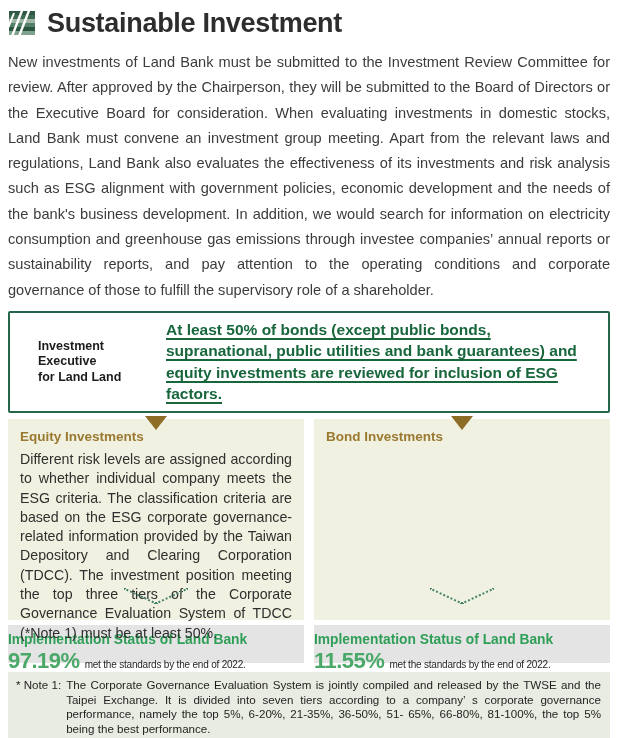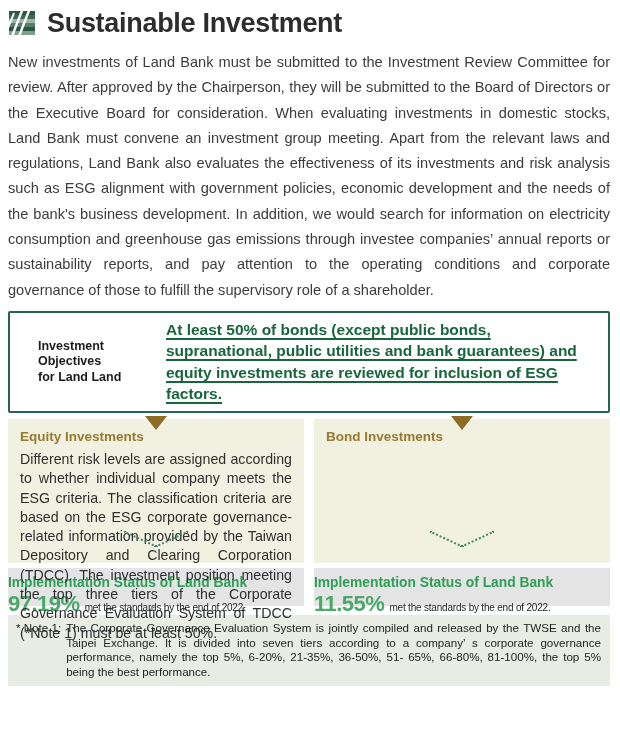--- a/index.html
+++ b/index.html
@@ -16,21 +16,21 @@
 
   
   .objectives{margin-top:8px;box-sizing:border-box;display:flex;align-items:center;border:2px solid #25674a;border-radius:2px;background:#fff;padding:6px 28px;min-height:66px;}
   .obj-label{flex:none;width:96px;margin-right:32px;font-size:12.5px;font-weight:bold;color:#1c1c1c;line-height:15.5px;}
   .obj-label span{display:block;}
   .obj-text{flex:1;font-size:15.5px;font-weight:bold;color:#17663c;line-height:21.5px;text-decoration:underline;text-decoration-thickness:1.5px;text-underline-offset:3px;}
 
   
   .cols{display:flex;gap:10px;margin-top:6px;}
   .col{flex:1;display:flex;flex-direction:column;min-width:0;}
-  .col-body{position:relative;background:#f1f1e1;height:144px;box-sizing:border-box;padding:10px 12px;}
+  .col-body{position:relative;background:#f1f1e1;height:201px;box-sizing:border-box;padding:10px 12px;}
   .arrow-down{position:absolute;top:-3px;left:50%;transform:translateX(-50%);width:0;height:0;
     border-left:11px solid transparent;border-right:11px solid transparent;border-top:14px solid #8d6c26;}
   .col-header{font-size:13.5px;font-weight:bold;color:#9a7930;margin-bottom:6px;}
   .col-text{font-size:14.2px;line-height:19.3px;text-align:justify;color:#2f2f2f;}
   .chevron{position:absolute;bottom:11px;left:50%;transform:translateX(-50%);width:64px;height:24px;}
   .chevron i{position:absolute;top:10px;width:36px;border-top:2px dotted #44836a;}
   .chevron .leg-l{left:-2px;transform:rotate(25deg);}
   .chevron .leg-r{right:-2px;transform:rotate(-25deg);}
 
   
@@ -64,21 +64,21 @@
       <path d="M-2 24 L6 4" stroke="#ffffff" stroke-width="2" fill="none"></path>
     </svg>
     <div class="page-title">Sustainable Investment</div>
   </div>
 
   <div class="intro">New investments of Land Bank must be submitted to the Investment Review Committee for review. After approved by the Chairperson, they will be submitted to the Board of Directors or the Executive Board for consideration. When evaluating investments in domestic stocks, Land Bank must convene an investment group meeting. Apart from the relevant laws and regulations, Land Bank also evaluates the effectiveness of its investments and risk analysis such as ESG alignment with government policies, economic development and the needs of the bank's business development. In addition, we would search for information on electricity consumption and greenhouse gas emissions through investee companies’ annual reports or sustainability reports, and pay attention to the operating conditions and corporate governance of those to fulfill the supervisory role of a shareholder.</div>
 
   <div class="objectives">
     <div class="obj-label">
       <span>Investment</span>
-      <span>Objectives</span>
+      <span>Executive</span>
       <span>for Land Land</span>
     </div>
     <div class="obj-text">At least 50% of bonds (except public bonds, supranational, public utilities and bank guarantees) and equity investments are reviewed for inclusion of ESG factors.</div>
   </div>
 
   <div class="cols">
 
     <div class="col">
       <div class="col-body">
         <div class="arrow-down"></div>

